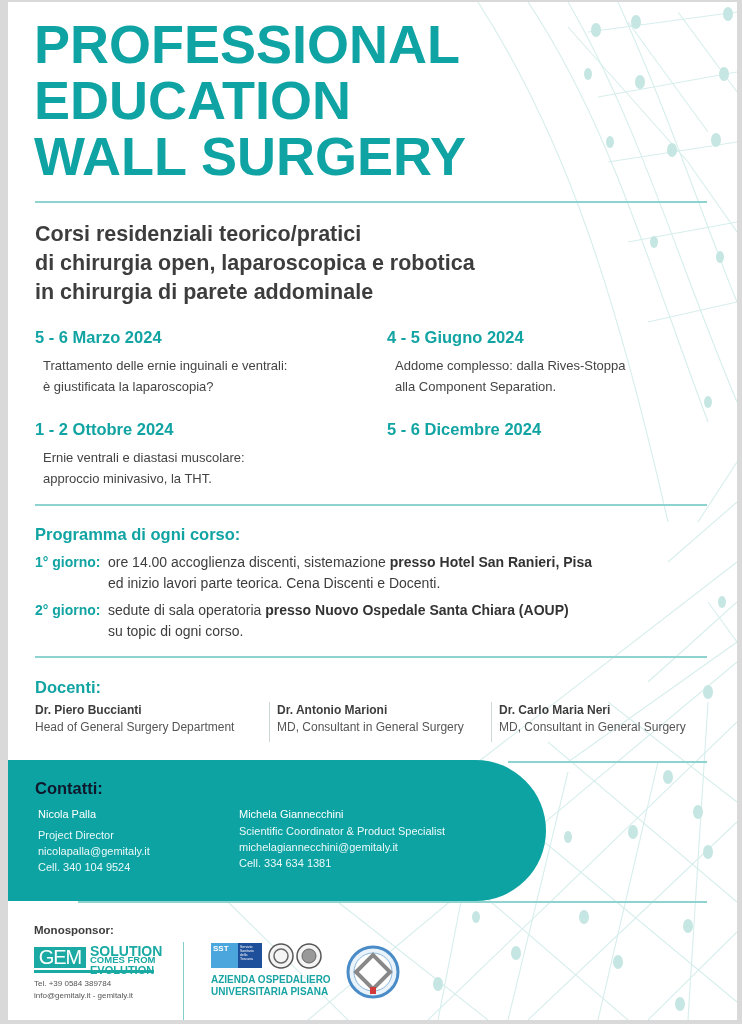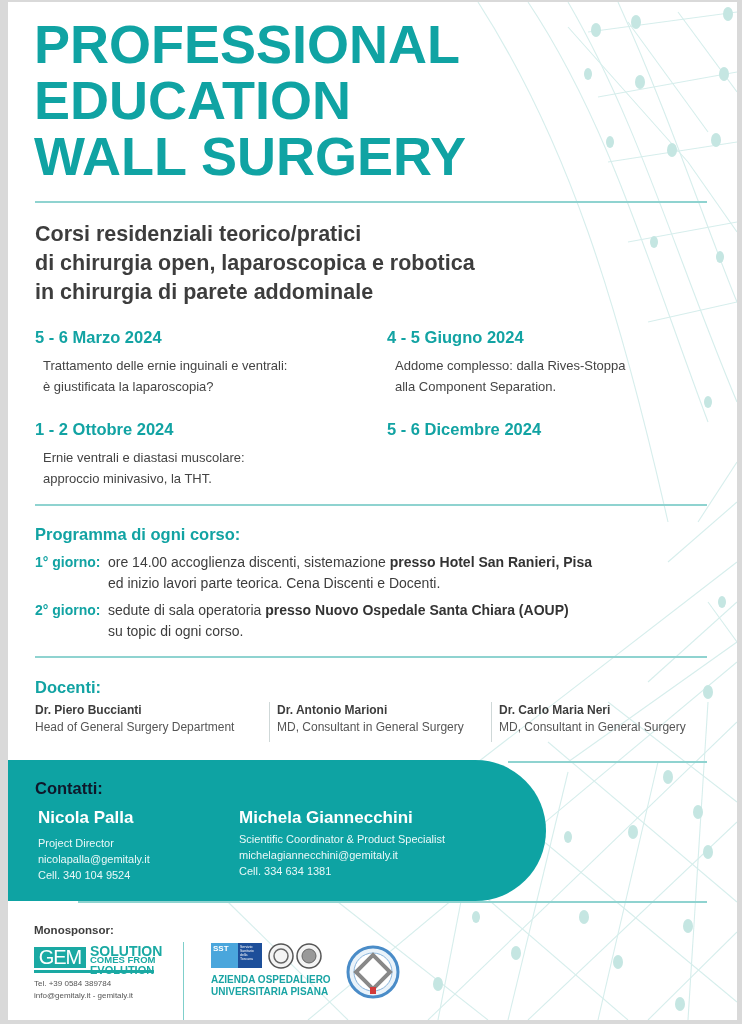--- a/index.html
+++ b/index.html
@@ -31,21 +31,21 @@
   .prog-text b { font-weight: 700; color: #333; }
   .doc { position: absolute; top: 701px; }
   .doc-name { font-size: 12px; font-weight: 700; color: #3d3d3d; white-space: nowrap; }
   .doc-role { font-size: 12px; color: #555; white-space: nowrap; margin-top: 3px; }
   .vsep { position: absolute; width: 1px; background: #cfd8d8; }
   .contact-pill {
     position: absolute; left: 0; top: 758px; width: 538px; height: 141px;
     background: #0ea3a3; border-radius: 0 72px 72px 0;
   }
   .contact-h { color: #0f172a; font-size: 16.5px; font-weight: 700; }
-  .c-name { color: #fff; font-size: 17px; font-weight: 700; white-space: nowrap; }
+  .c-name { color: #fff; font-size: 11px; font-weight: 400; white-space: nowrap; }
   .c-line { color: #eaf8f8; font-size: 11px; line-height: 16px; white-space: nowrap; }
   .sponsor-h { font-size: 11.5px; font-weight: 700; color: #3d3d3d; }
   .gem-box {
     position: absolute; left: 26px; top: 945px; width: 52px; height: 21px;
     background: #1aa9a3; color: #fff; font-size: 20px; line-height: 21px; text-align: center; letter-spacing: -1px;
   }
   .gem-bar { position: absolute; left: 26px; top: 968px; width: 120px; height: 3px; background: #1aa9a3; }
   .gem-tag { position: absolute; left: 82px; top: 944px; color: #1aa9a3; font-weight: 700; font-size: 9.5px; line-height: 8.5px; }
   .gem-contact { position: absolute; left: 26px; top: 976px; font-size: 8px; line-height: 12px; color: #555; white-space: nowrap; }
   .aoup-name { position: absolute; left: 203px; top: 972px; font-size: 10px; font-weight: 700; color: #1aa4a4; line-height: 12px; white-space: nowrap; }

